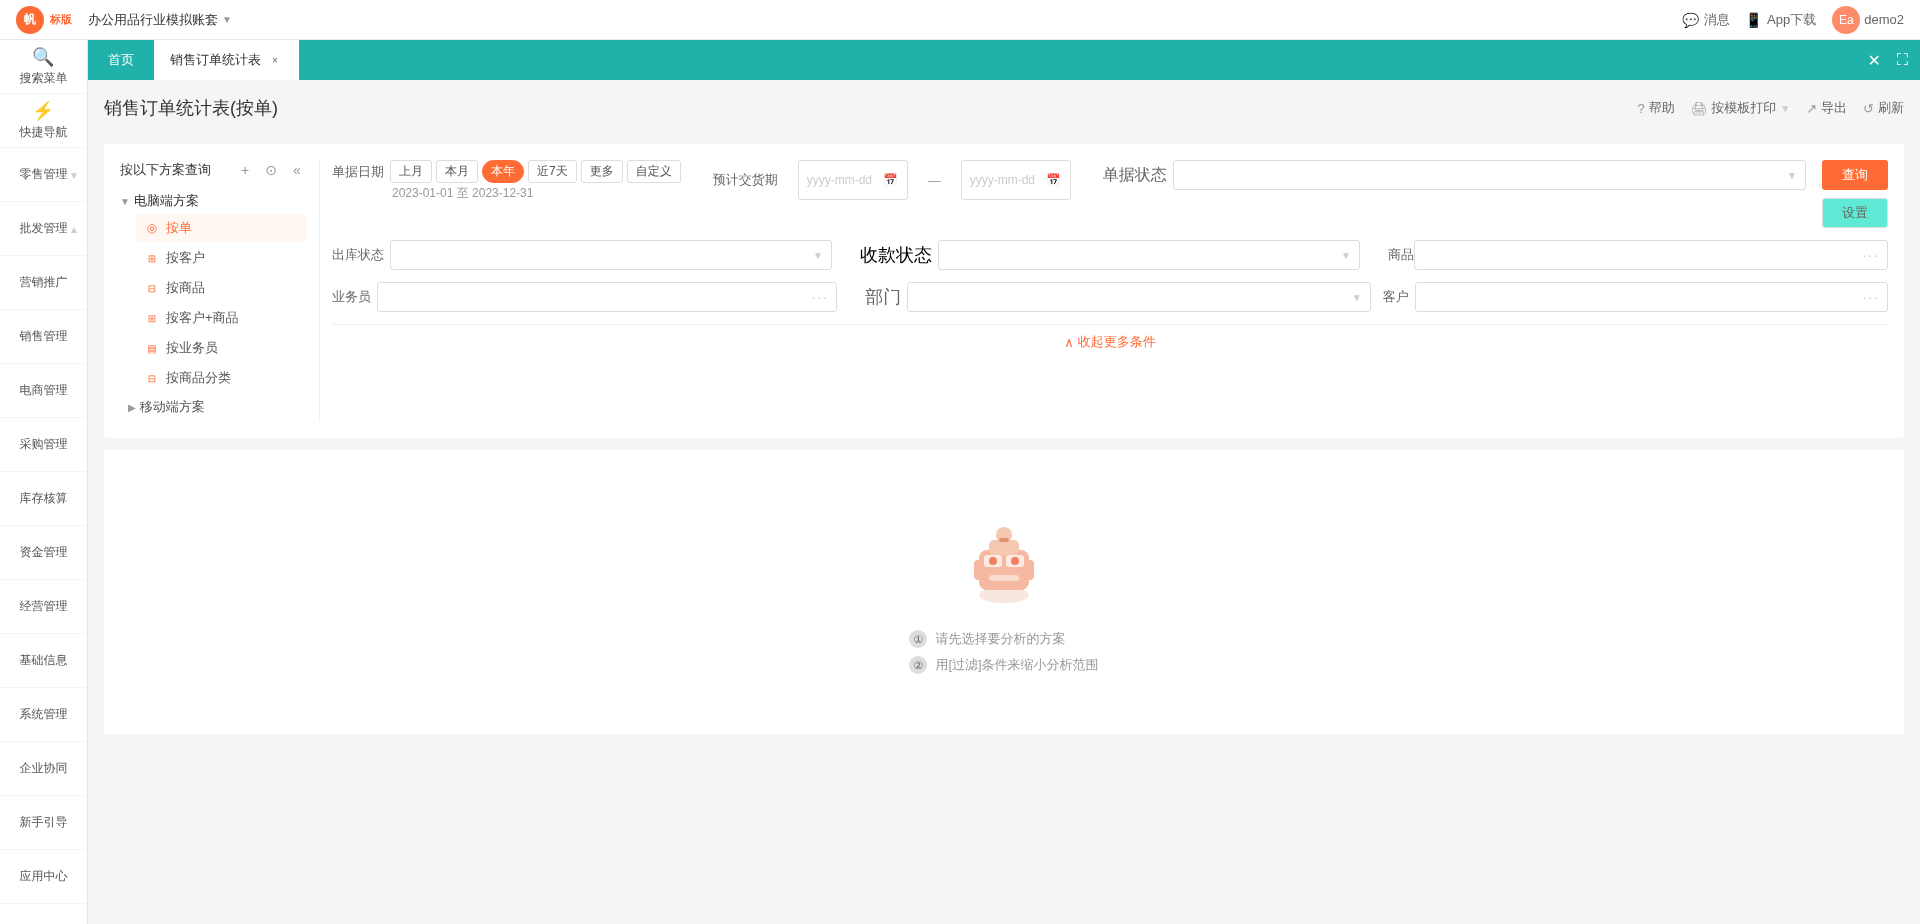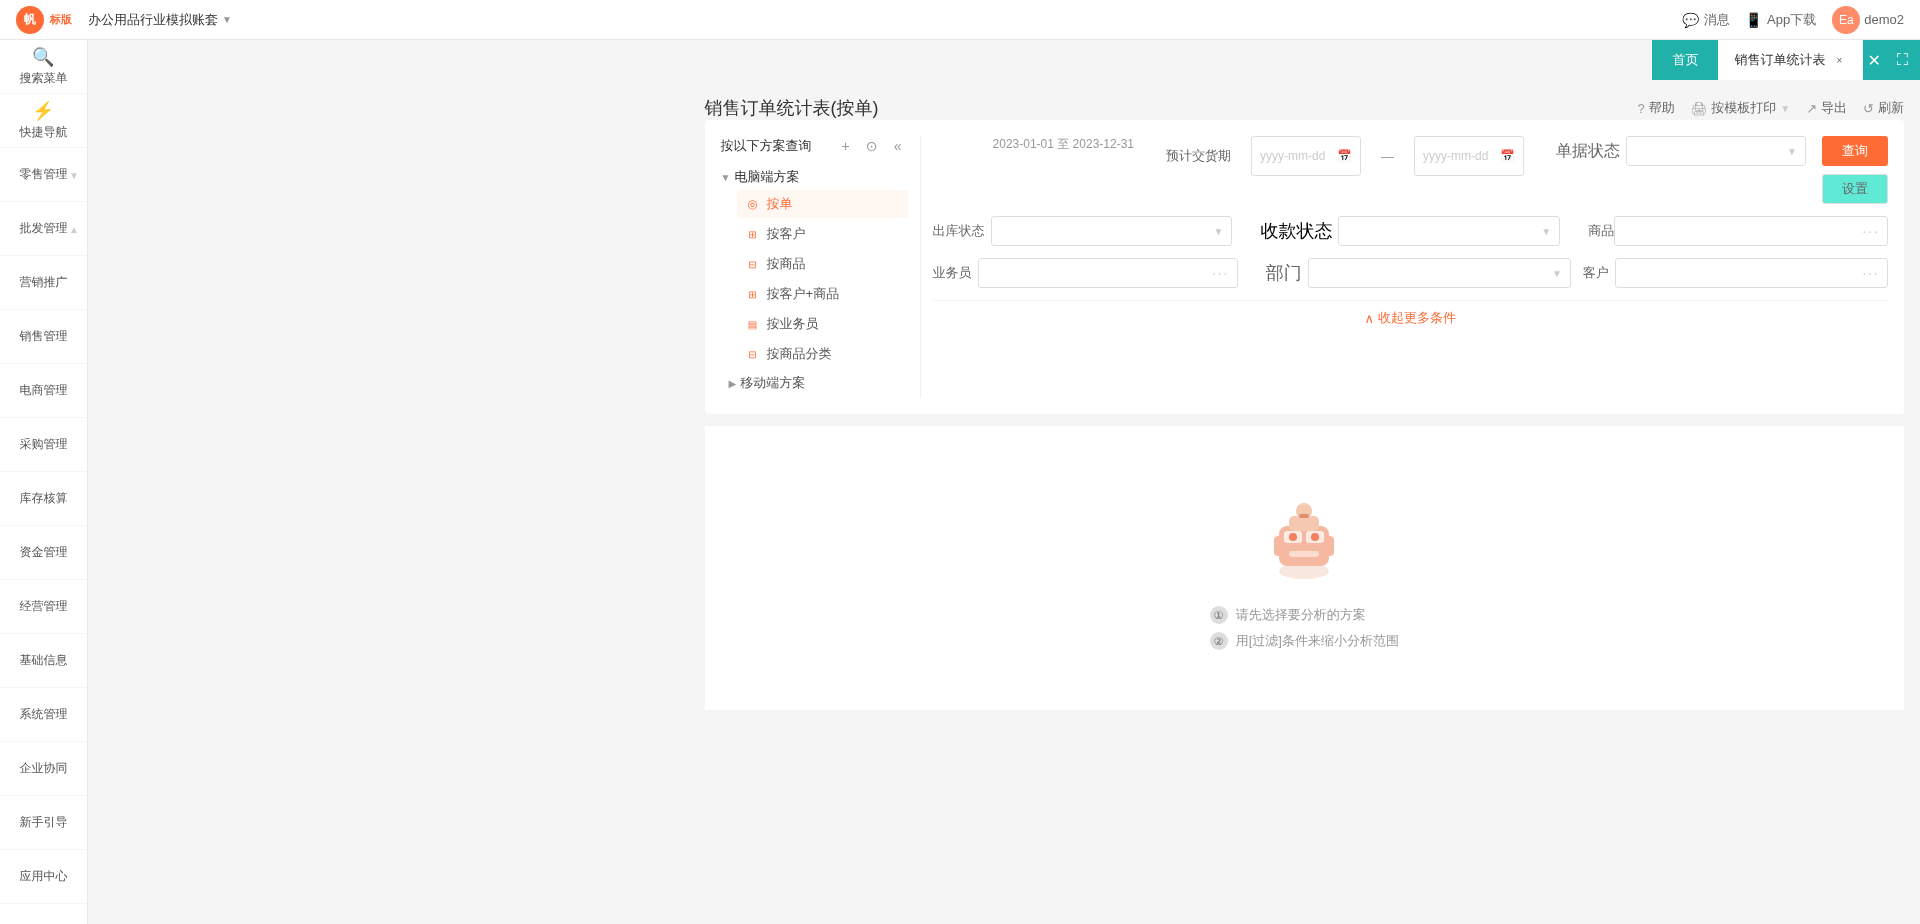--- a/index.html
+++ b/index.html
@@ -15,35 +15,35 @@
     .top-bar-action { display: flex; align-items: center; gap: 4px; color: #666; font-size: 13px; cursor: pointer; }
     .avatar { width: 28px; height: 28px; border-radius: 50%; background: #ff8c69; display: flex; align-items: center; justify-content: center; color: white; font-size: 12px; }
 
     
     .main-layout { display: flex; flex: 1; overflow: hidden; }
 
     
     .sidebar { width: 88px; background: #fff; border-right: 1px solid #e8e8e8; display: flex; flex-direction: column; overflow-y: auto; }
 
     
-    .content-area { flex: 1; display: flex; flex-direction: column; overflow: hidden; align-items: flex-end; }
+    .content-area { flex: 1; display: flex; flex-direction: column; overflow: hidden; }
 
     
     .tab-bar { background: #20b2aa; height: 40px; display: flex; align-items: center; padding: 0; }
     .tab-home { padding: 0 20px; height: 100%; display: flex; align-items: center; color: white; font-size: 13px; cursor: pointer; }
     .tab-item { padding: 0 16px; height: 100%; display: flex; align-items: center; background: white; color: #333; font-size: 13px; cursor: pointer; gap: 6px; }
     .tab-close { width: 16px; height: 16px; display: flex; align-items: center; justify-content: center; border-radius: 50%; cursor: pointer; font-size: 10px; color: #666; }
     .tab-bar-right { margin-left: auto; display: flex; align-items: center; padding-right: 8px; gap: 8px; }
     .tab-bar-btn { color: white; cursor: pointer; font-size: 16px; padding: 4px; }
 
     
     .page-content { flex: 1; overflow-y: auto; padding: 16px; background: #f5f5f5; }
 
     
-    .page-header { display: flex; align-items: center; justify-content: space-between; margin-bottom: 0; }
+    .page-header { display: flex; align-items: center; justify-content: space-between; margin-bottom: 24px; }
     .page-title { font-size: 18px; font-weight: 500; color: #333; }
     .page-header-actions { display: flex; align-items: center; gap: 16px; }
     .header-action { display: flex; align-items: center; gap: 4px; color: #666; font-size: 13px; cursor: pointer; }
 
     
     .filter-panel { background: white; border-radius: 4px; padding: 16px; margin-bottom: 12px; }
     .filter-layout { display: flex; gap: 0; }
 
     
     .scheme-panel { width: 200px; border-right: 1px solid #f0f0f0; padding-right: 12px; margin-right: 12px; }
@@ -270,20 +270,31 @@
               <span style="color:#999;font-size:10px;">▶</span>
               <span>移动端方案</span>
             </div>
           </div>
 
           <div class="filter-right">
 
             <div style="display:flex; gap:16px; align-items:flex-start; margin-bottom:12px;">
 
               <div style="display:flex; flex-direction:column; gap:2px;">
+                <div style="display:flex;align-items:center;gap:6px;">
+                  <span style="color:#666;font-size:13px;white-space:nowrap;">单据日期</span>
+                  <div class="date-shortcuts">
+                    <button class="date-btn">上月</button>
+                    <button class="date-btn">本月</button>
+                    <button class="date-btn active">本年</button>
+                    <button class="date-btn">近7天</button>
+                    <button class="date-btn">更多</button>
+                    <button class="date-btn">自定义</button>
+                  </div>
+                </div>
                 <div style="padding-left:60px;font-size:12px;color:#999;">2023-01-01 至 2023-12-31</div>
               </div>
 
               <div style="display:flex;align-items:center;gap:20px;margin-left:16px;">
                 <span style="color:#666;font-size:13px;white-space:nowrap;">预计交货期</span>
                 <div class="date-input">
                   <span style="color:#ccc;">yyyy-mm-dd</span>
                   <span style="color:#ccc;font-size:12px;">📅</span>
                 </div>
                 <span class="dash">—</span>

